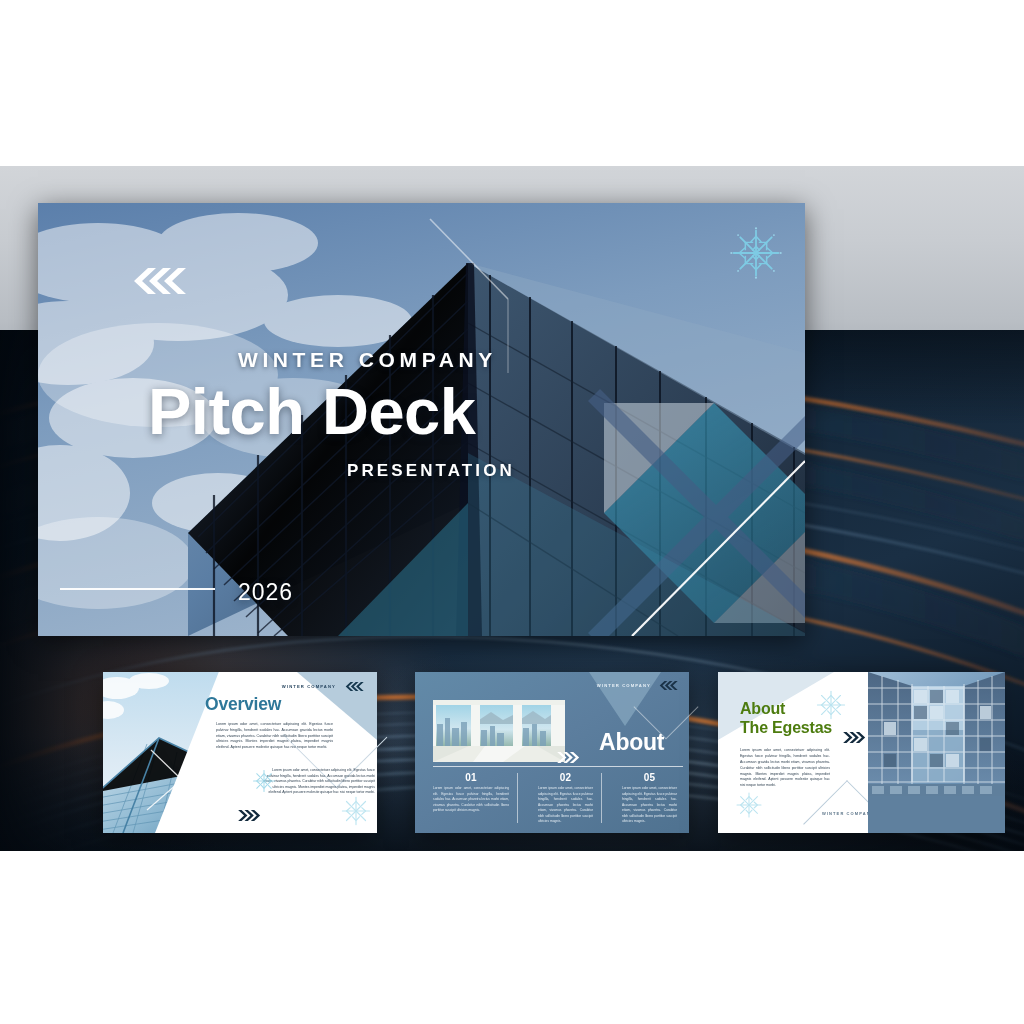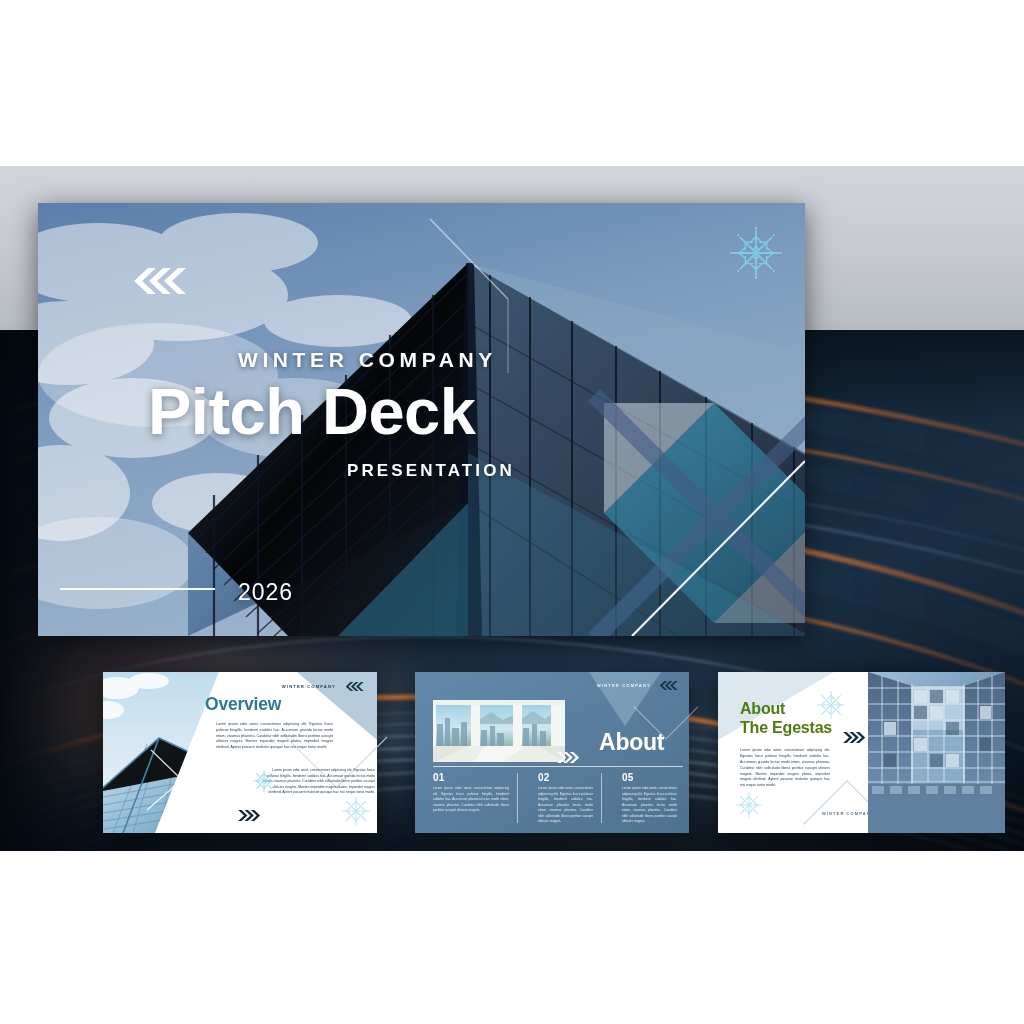--- a/index.html
+++ b/index.html
@@ -102,21 +102,21 @@
   #thumb2 .t2-outline{ position:absolute; right:0px; top:12px; width:46px; height:46px; border-left:1px solid rgba(255,255,255,.45); border-bottom:1px solid rgba(255,255,255,.45); transform:rotate(-45deg); }
   #thumb2 .t2-photo { position:absolute; left:18px; top:28px; width:132px; height:62px; overflow:hidden; }
   #thumb2 .t2-photo svg { width:100%; height:100%; display:block; }
   #thumb2 .t2-title { position:absolute; right:25px; top:57px; color:#ffffff; font-size:23px; font-weight:700; letter-spacing:-0.3px; }
   #thumb2 .t2-chev { position:absolute; left:141px; top:80px; }
   #thumb2 .t2-rule { position:absolute; left:18px; top:94px; width:250px; height:1px; background:rgba(255,255,255,.7); }
   #thumb2 .t2-cols { position:absolute; left:18px; top:100px; width:252px; display:flex; }
   #thumb2 .t2-col { width:84px; padding-right:8px; position:relative; }
   #thumb2 .t2-col + .t2-col { padding-left:21px; }
   #thumb2 .t2-col + .t2-col:before { content:""; position:absolute; left:0; top:1px; width:1px; height:50px; background:rgba(255,255,255,.55); }
-  #thumb2 .t2-num { color:#ffffff; font-size:10px; font-weight:700; letter-spacing:0.2px; }
+  #thumb2 .t2-num { color:#ffffff; font-size:10px; font-weight:700; letter-spacing:0.2px;text-align:center; }
   #thumb2 .t2-txt { color:#e3ecf3; font-size:3.25px; line-height:1.7; margin-top:3px; text-align:justify; }
 
   
   #thumb3 .t3-left { position:absolute; left:0; top:0; width:150px; height:161px; background:#ffffff; }
   #thumb3 .t3-tri { position:absolute; left:0; top:0; width:116px; height:68px; background:#dce7ef; clip-path:polygon(0 0,100% 0,0 100%); }
   #thumb3 .t3-title { position:absolute; left:22px; top:22px; color:#4d7c0f; font-size:16px; line-height:1.18; font-weight:700; letter-spacing:-0.2px;margin-top:6px; }
   #thumb3 .t3-chev { position:absolute; left:124px; top:60px; }
   #thumb3 .t3-p { position:absolute; left:22px; top:76px; width:90px; color:#2b3d4d; font-size:3.5px; line-height:1.68; text-align:justify; }
   #thumb3 .t3-outline{ position:absolute; left:98px; bottom:-22px; width:62px; height:62px; border-top:1px solid #b9cbd9; border-right:1px solid #b9cbd9; transform:rotate(-45deg); }
   #thumb3 .t3-label { position:absolute; left:104px; top:139px; color:#5b7489; font-size:4px; letter-spacing:1.1px; font-weight:700; }

